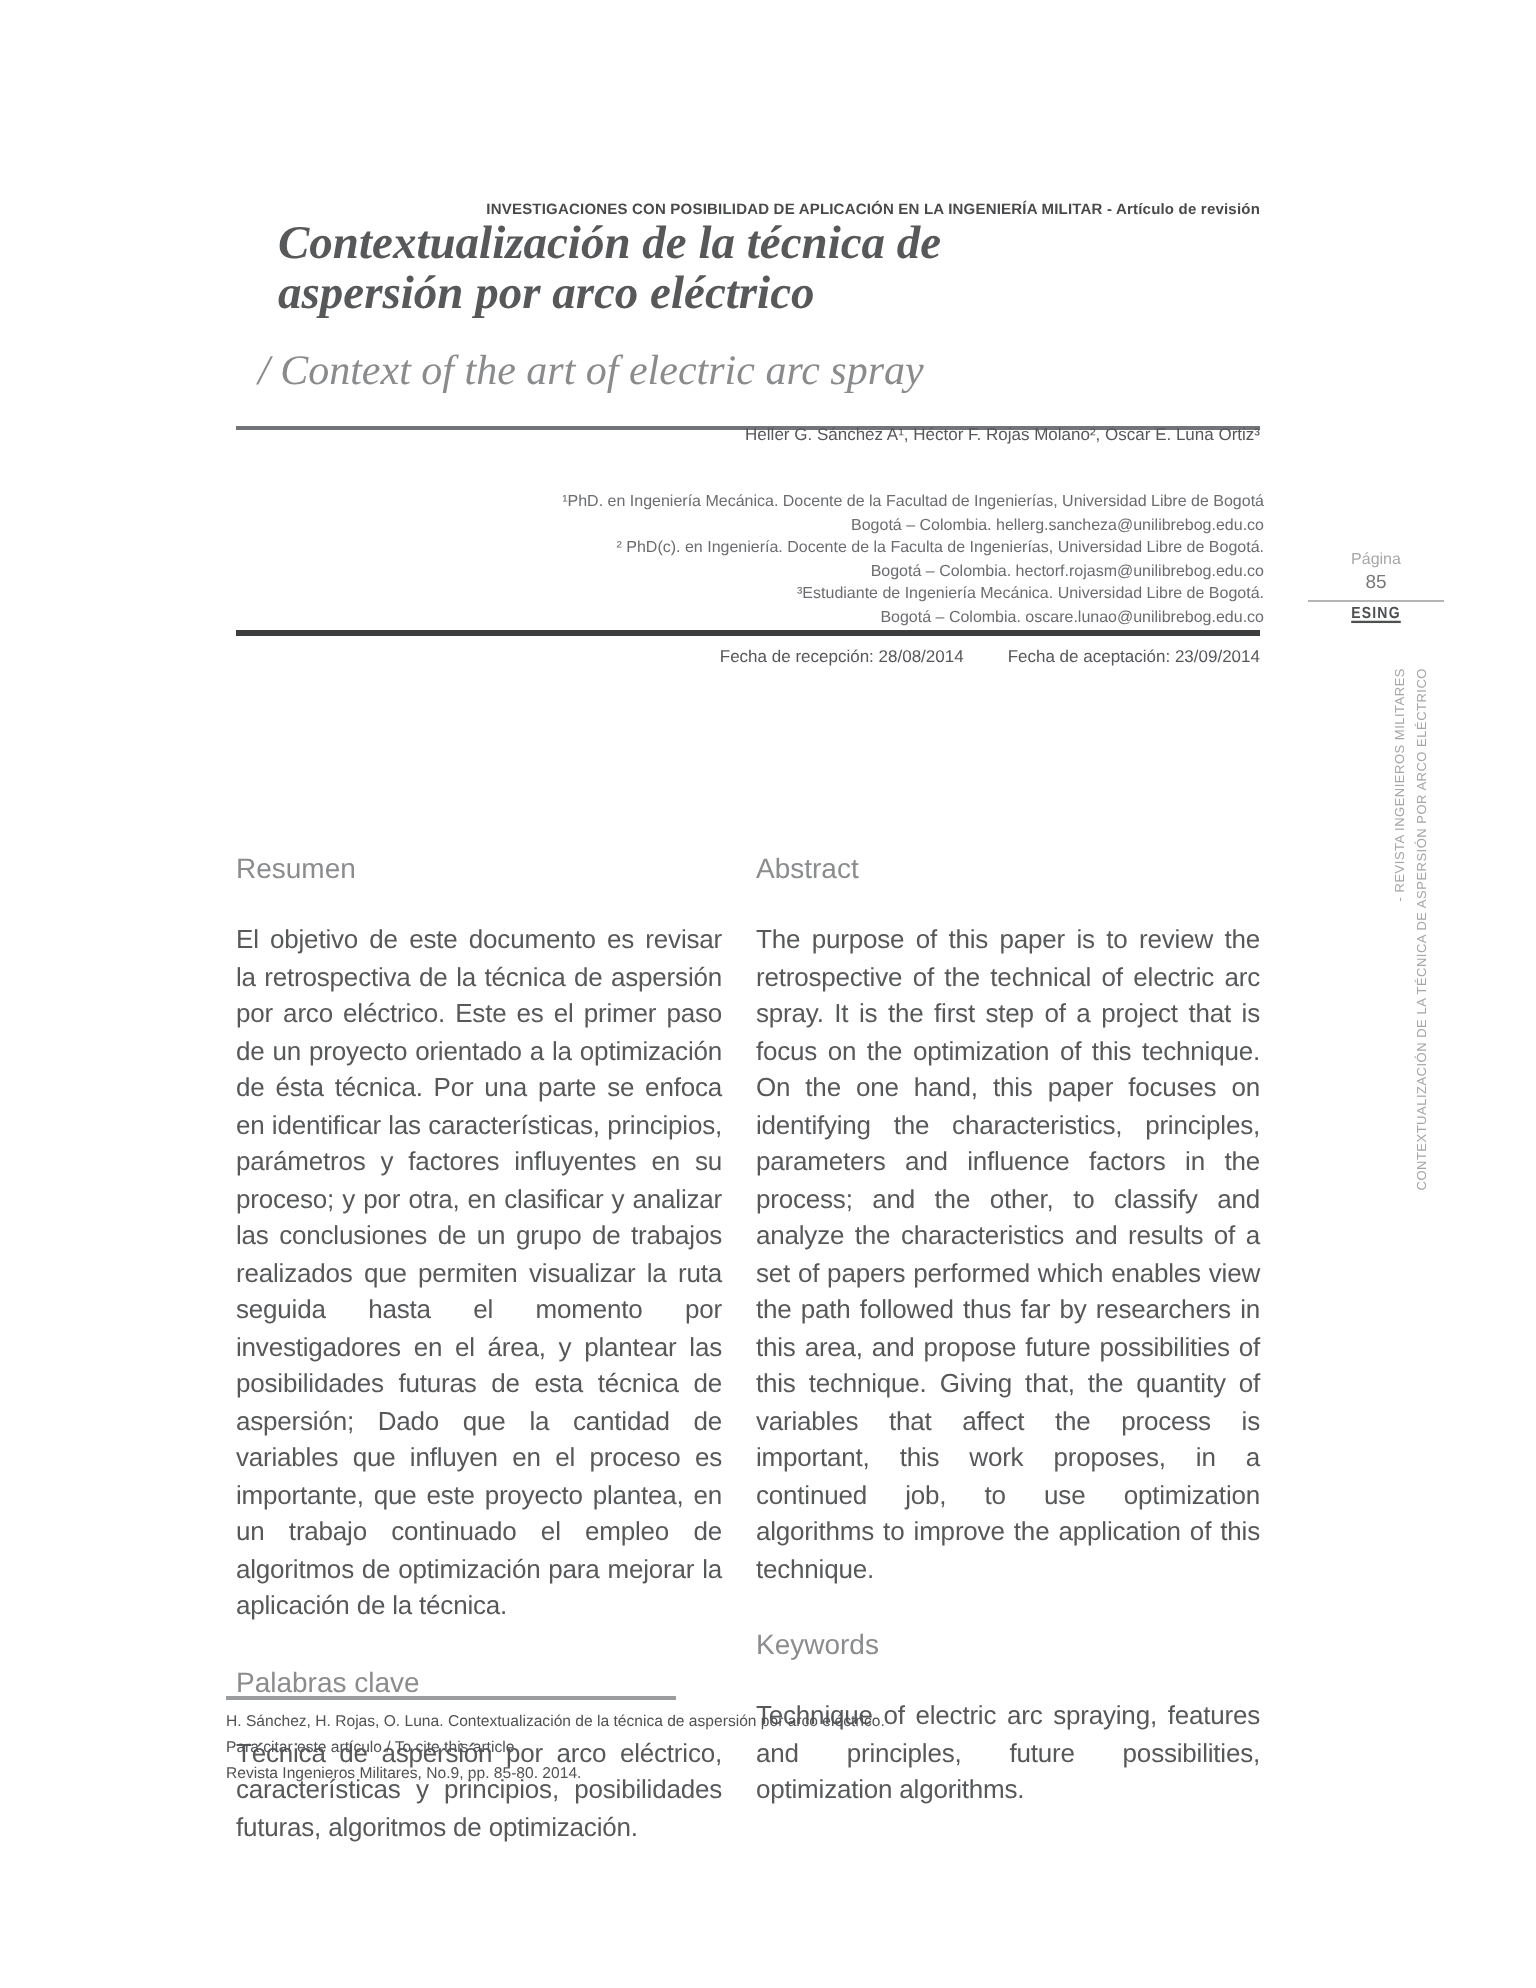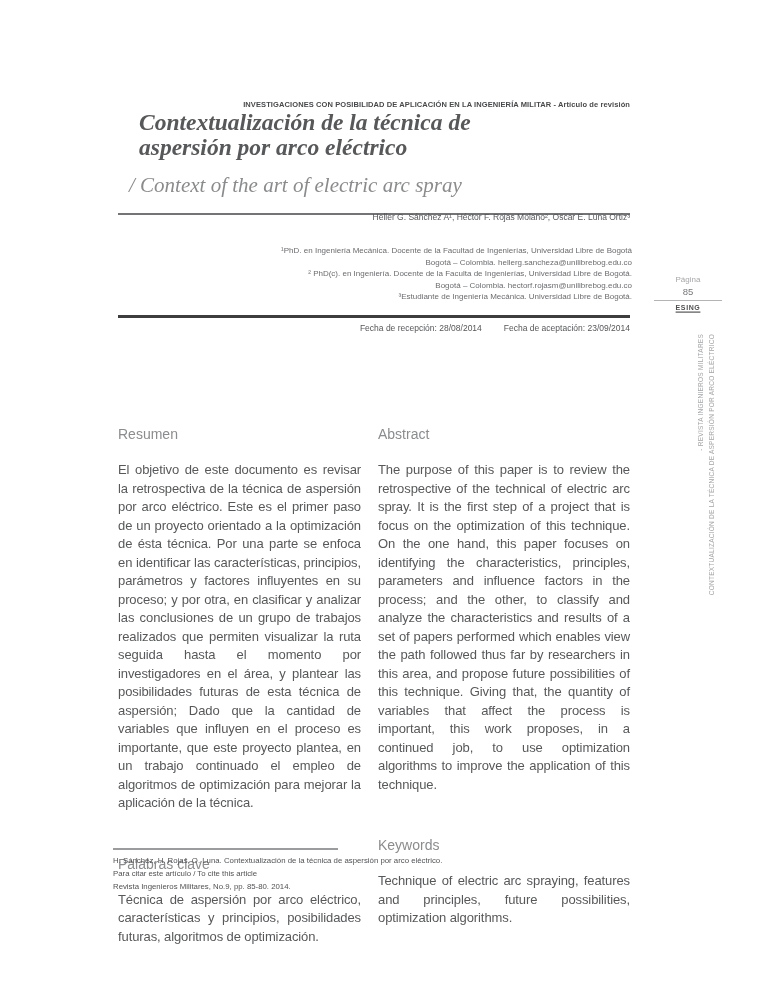--- a/index.html
+++ b/index.html
@@ -125,21 +125,21 @@
   }
   .col-left  { left: 118px; width: 243px; }
   .col-right { left: 378px; width: 252px; }
   .section-heading {
     font-size: 14px;
     line-height: 16px;
     font-weight: normal;
     color: #8b8c8e;
     margin-bottom: 19px;
   }
-  .section-heading.second { margin-top: 43px; }
+  .section-heading.second { margin-top: 20px; }
   .body-text {
     font-size: 13px;
     line-height: 18.5px;
     letter-spacing: -0.1px;
     text-align: justify;
     color: #57585a;
   }
   .footer {
     position: absolute;
     left: 113px;
@@ -174,20 +174,21 @@
   <div class="rule-1"></div>
 
   <div class="authors-line">Heller G. Sánchez A¹, Héctor F. Rojas Molano², Oscar E. Luna Ortiz³</div>
 
   <div class="affiliations">
     <div>¹PhD. en Ingeniería Mecánica. Docente de la Facultad de Ingenierías, Universidad Libre de Bogotá</div>
     <div>Bogotá – Colombia. hellerg.sancheza@unilibrebog.edu.co</div>
     <div>² PhD(c). en Ingeniería. Docente de la Faculta de Ingenierías, Universidad Libre de Bogotá.</div>
     <div>Bogotá – Colombia. hectorf.rojasm@unilibrebog.edu.co</div>
     <div>³Estudiante de Ingeniería Mecánica. Universidad Libre de Bogotá.</div>
+    <div>Bogotá – Colombia. oscare.lunao@unilibrebog.edu.co</div>
   </div>
 
   <div class="rule-2"></div>
 
   <div class="dates">
     <span>Fecha de recepción: 28/08/2014</span><span class="gap"></span><span>Fecha de aceptación: 23/09/2014</span>
   </div>
 
   <div class="page-tab">
     <div class="pt-label">Página</div>

